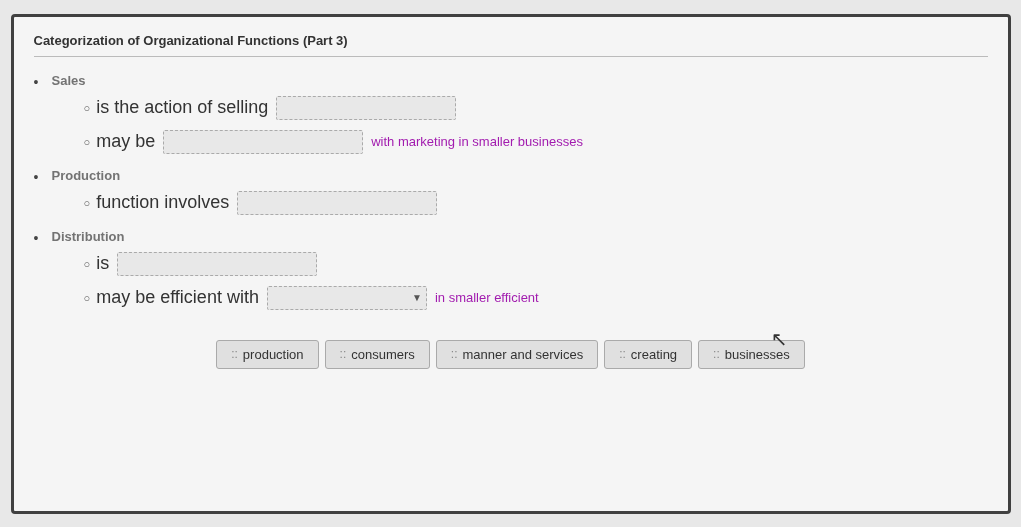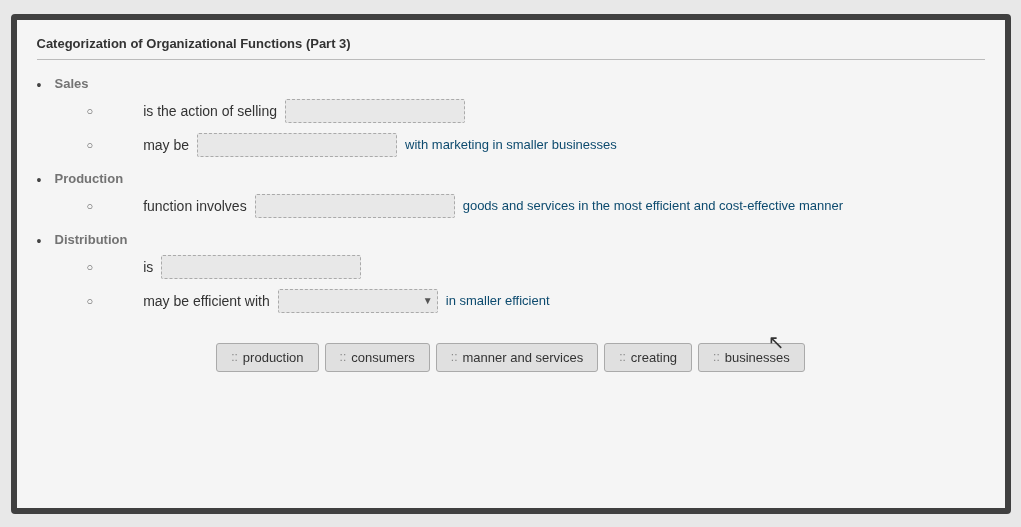--- a/index.html
+++ b/index.html
@@ -7,21 +7,21 @@
       font-family: Arial, sans-serif;
       font-size: 14px;
       background: #e8e8e8;
       display: flex;
       align-items: center;
       justify-content: center;
       min-height: 100vh;
     }
     .card {
       background: #f5f5f5;
-      border: 6px solid #404040;
+      border: 3px solid #404040;
       border-radius: 4px;
       width: 1000px;
       min-height: 500px;
       padding: 16px 20px 20px 20px;
       position: relative;
     }
     .page-title {
       font-size: 13px;
       font-weight: bold;
       color: #333;
@@ -59,24 +59,23 @@
       margin-bottom: 10px;
       flex-wrap: wrap;
     }
     .sub-bullet {
       color: #555;
       margin-right: 6px;
       font-size: 11px;
     }
     .sub-label {
       color: #333;
-      font-size: 14px;
+      font-size: 18px;
       margin-right: 4px;
       white-space: nowrap;
-      margin-left: 44px;
     }
     .drop-box {
       border: 1px dashed #aaa;
       background: #e8e8e8;
       min-width: 160px;
       height: 24px;
       display: inline-block;
       margin: 0 4px;
       vertical-align: middle;
       border-radius: 2px;
@@ -99,21 +98,21 @@
       vertical-align: middle;
       position: relative;
     }
     .drop-box-arrow {
       position: absolute;
       right: 4px;
       font-size: 10px;
       color: #555;
     }
     .trailing-text {
-      color: #0c4a6e;
+      color: #a21caf;
       font-size: 13px;
       margin-left: 4px;
       white-space: nowrap;
     }
     .drag-items-bar {
       display: flex;
       flex-wrap: wrap;
       gap: 6px;
       margin-top: 30px;
       justify-content: center;
@@ -174,21 +173,20 @@
   <div class="section">
     <div class="bullet-item">
       <span class="bullet-dot">•</span>
       <span class="bullet-label">Production</span>
     </div>
     <div class="sub-items">
       <div class="sub-item">
         <span class="sub-bullet">○</span>
         <span class="sub-label">function involves</span>
         <div class="drop-box drop-box-wide"></div>
-        <span class="trailing-text">goods and services in the most efficient and cost-effective manner</span>
       </div>
     </div>
   </div>
 
   <div class="section">
     <div class="bullet-item">
       <span class="bullet-dot">•</span>
       <span class="bullet-label">Distribution</span>
     </div>
     <div class="sub-items">

